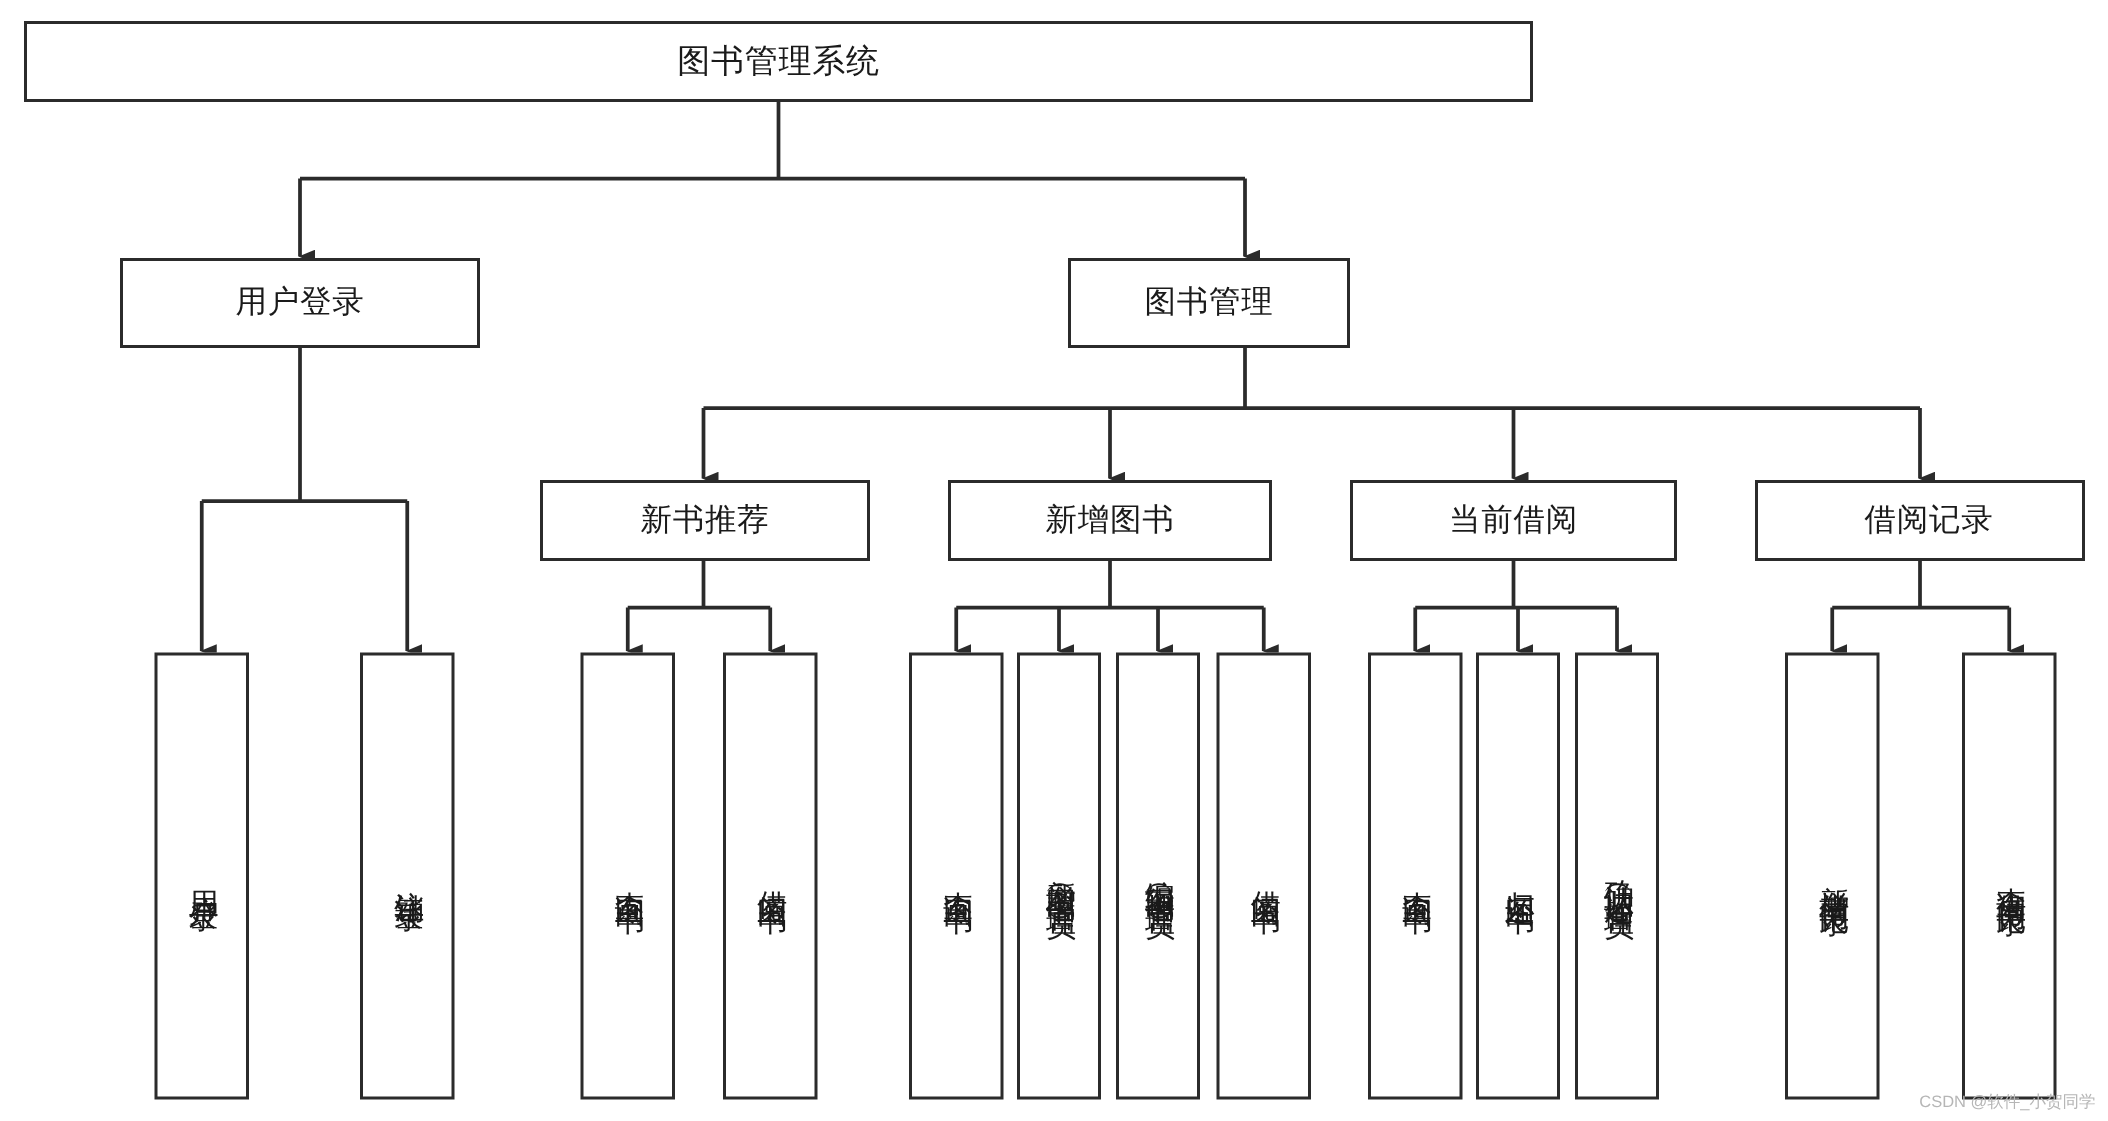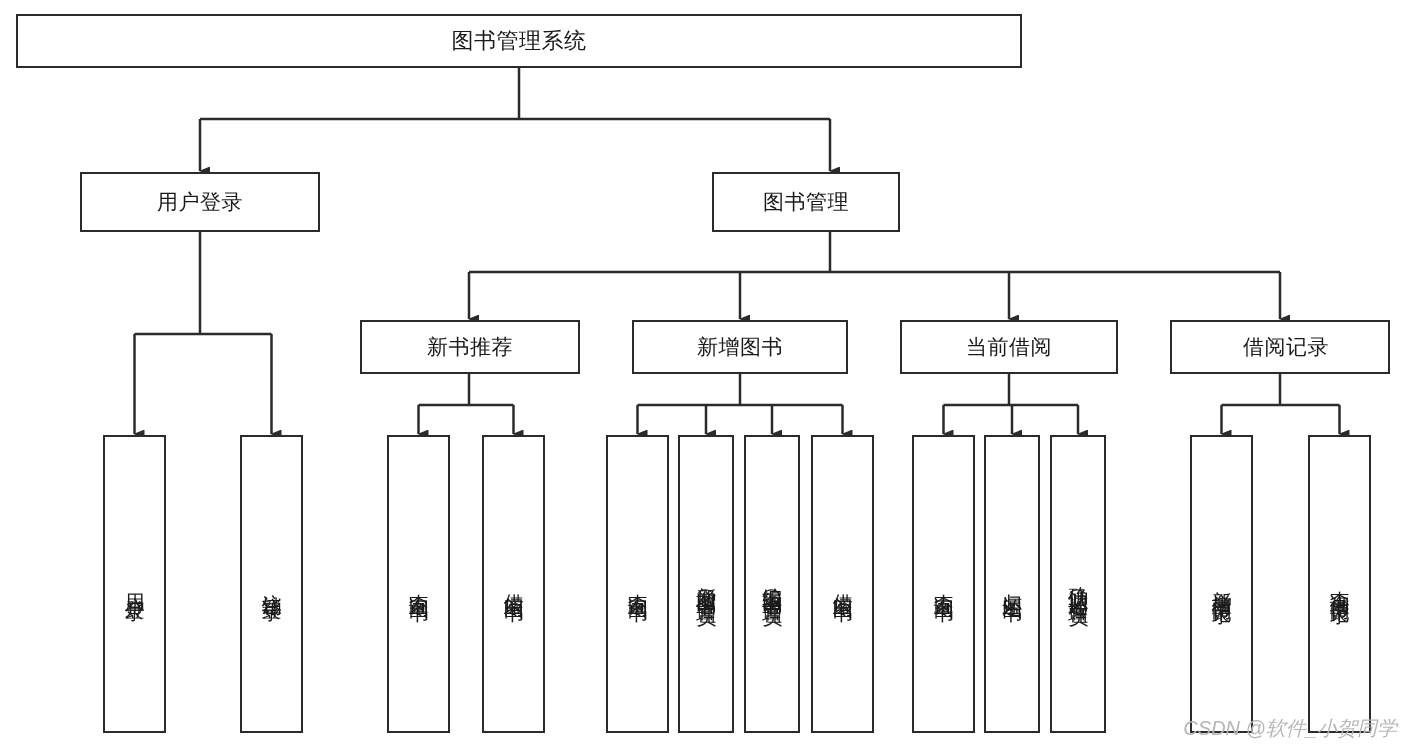--- a/index.html
+++ b/index.html
@@ -48,24 +48,23 @@
     font-size: 20px;
   }
   .node-box.root .node-label {
     font-size: 22px;
   }
   .watermark {
     position: absolute;
     right: 8px;
     bottom: 5px;
     color: #b6b6b6;
-    font-size: 20px;
+    font-size: 11px;
     white-space: nowrap;
     user-select: none;
-    font-style: italic;
   }
 </style>
 </head>
 <body>
 
 <div id="diagram-root">
   <svg class="diagram-canvas" viewBox="0 0 1405 747" preserveAspectRatio="none">
     <defs>
       <marker id="arrowhead" markerWidth="9" markerHeight="11" refX="4.5" refY="10" orient="auto" markerUnits="userSpaceOnUse">
         <path d="M0,0 L9,0 L4.5,11 Z" fill="#2b2b2b"></path>

